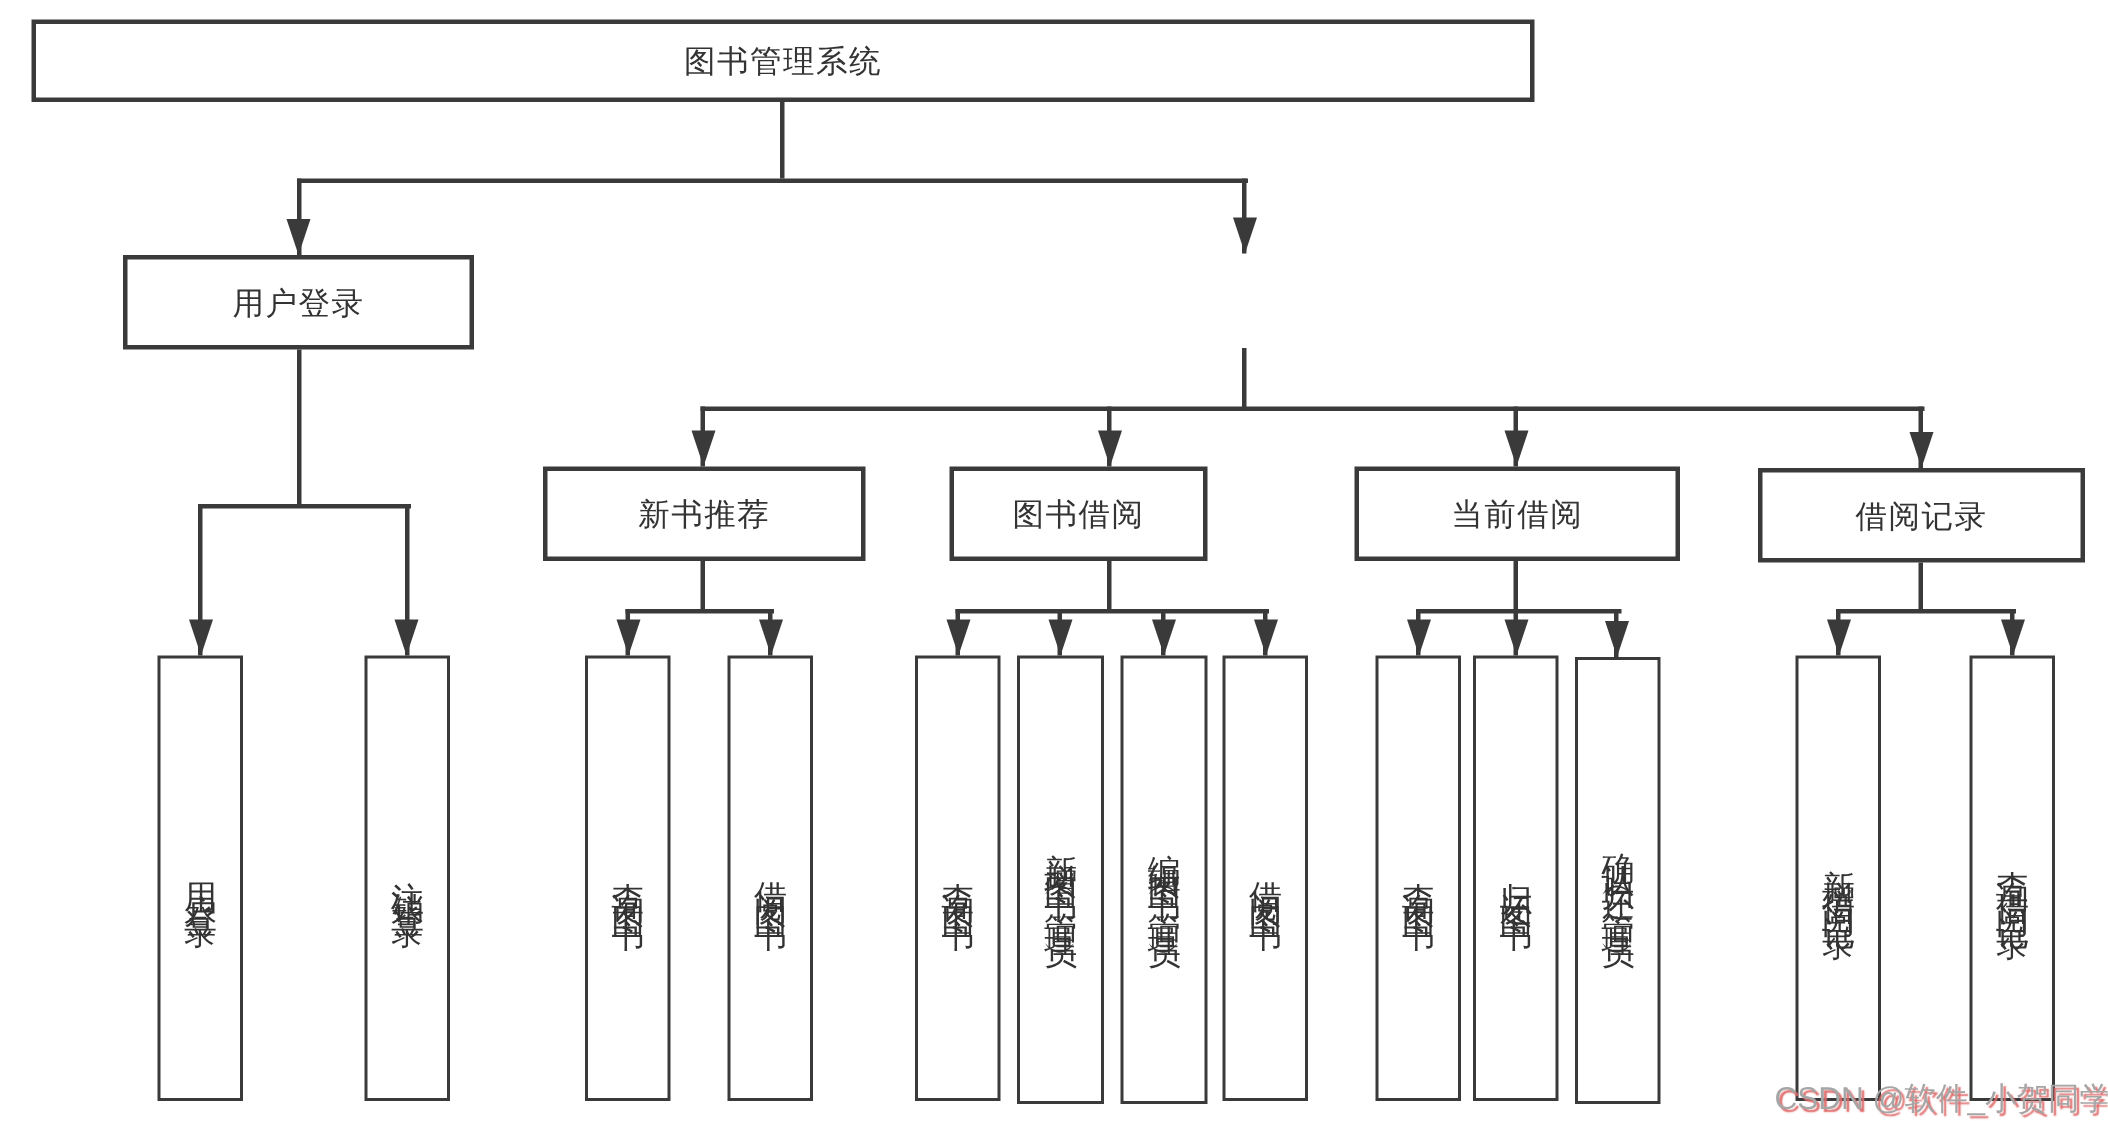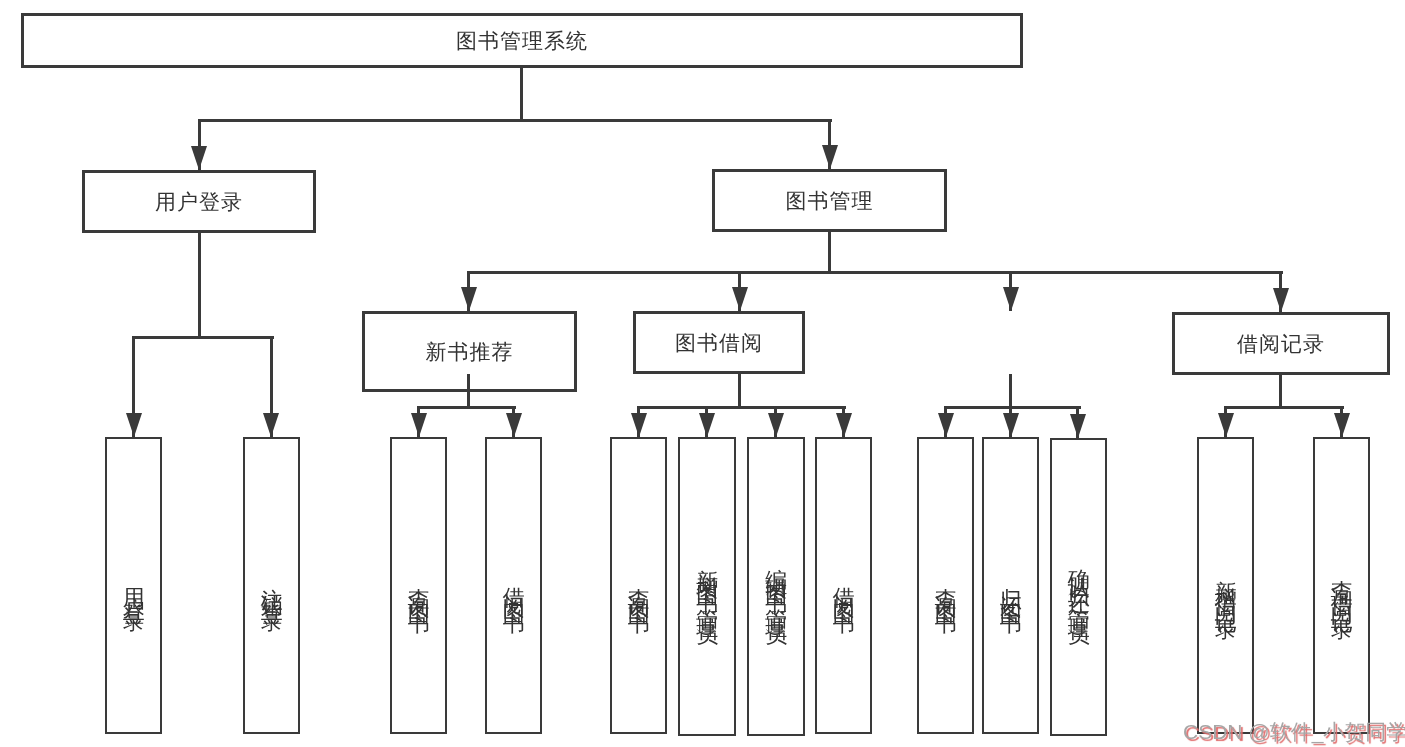--- a/index.html
+++ b/index.html
@@ -27,29 +27,29 @@
 
 <div class="canvas">
 
   <div class="box" style="left:21px;top:13px;width:1002px;height:55px">
     <span class="lbl">图书管理系统</span>
   </div>
 
   <div class="box" style="left:82px;top:170px;width:234px;height:63px">
     <span class="lbl">用户登录</span>
   </div>
-  <div class="box" style="left:712px;top:169px;width:235px;height:63px">
-    <span class="lbl">图书管理</span>
-  </div>
 
-  <div class="box" style="left:362px;top:311px;width:215px;height:81px">
+  <div class="box" style="left:362px;top:311px;width:215px;height:63px">
     <span class="lbl">新书推荐</span>
   </div>
   <div class="box" style="left:633px;top:311px;width:172px;height:63px">
     <span class="lbl">图书借阅</span>
+  </div>
+  <div class="box" style="left:903px;top:311px;width:217px;height:63px">
+    <span class="lbl">当前借阅</span>
   </div>
   <div class="box" style="left:1172px;top:312px;width:218px;height:63px">
     <span class="lbl">借阅记录</span>
   </div>
 
   <div class="box leaf" style="left:105px;top:437px;width:57px;height:297px">
     <span class="lbl">用户登录</span>
   </div>
   <div class="box leaf" style="left:243px;top:437px;width:57px;height:297px">
     <span class="lbl">注销登录</span>

